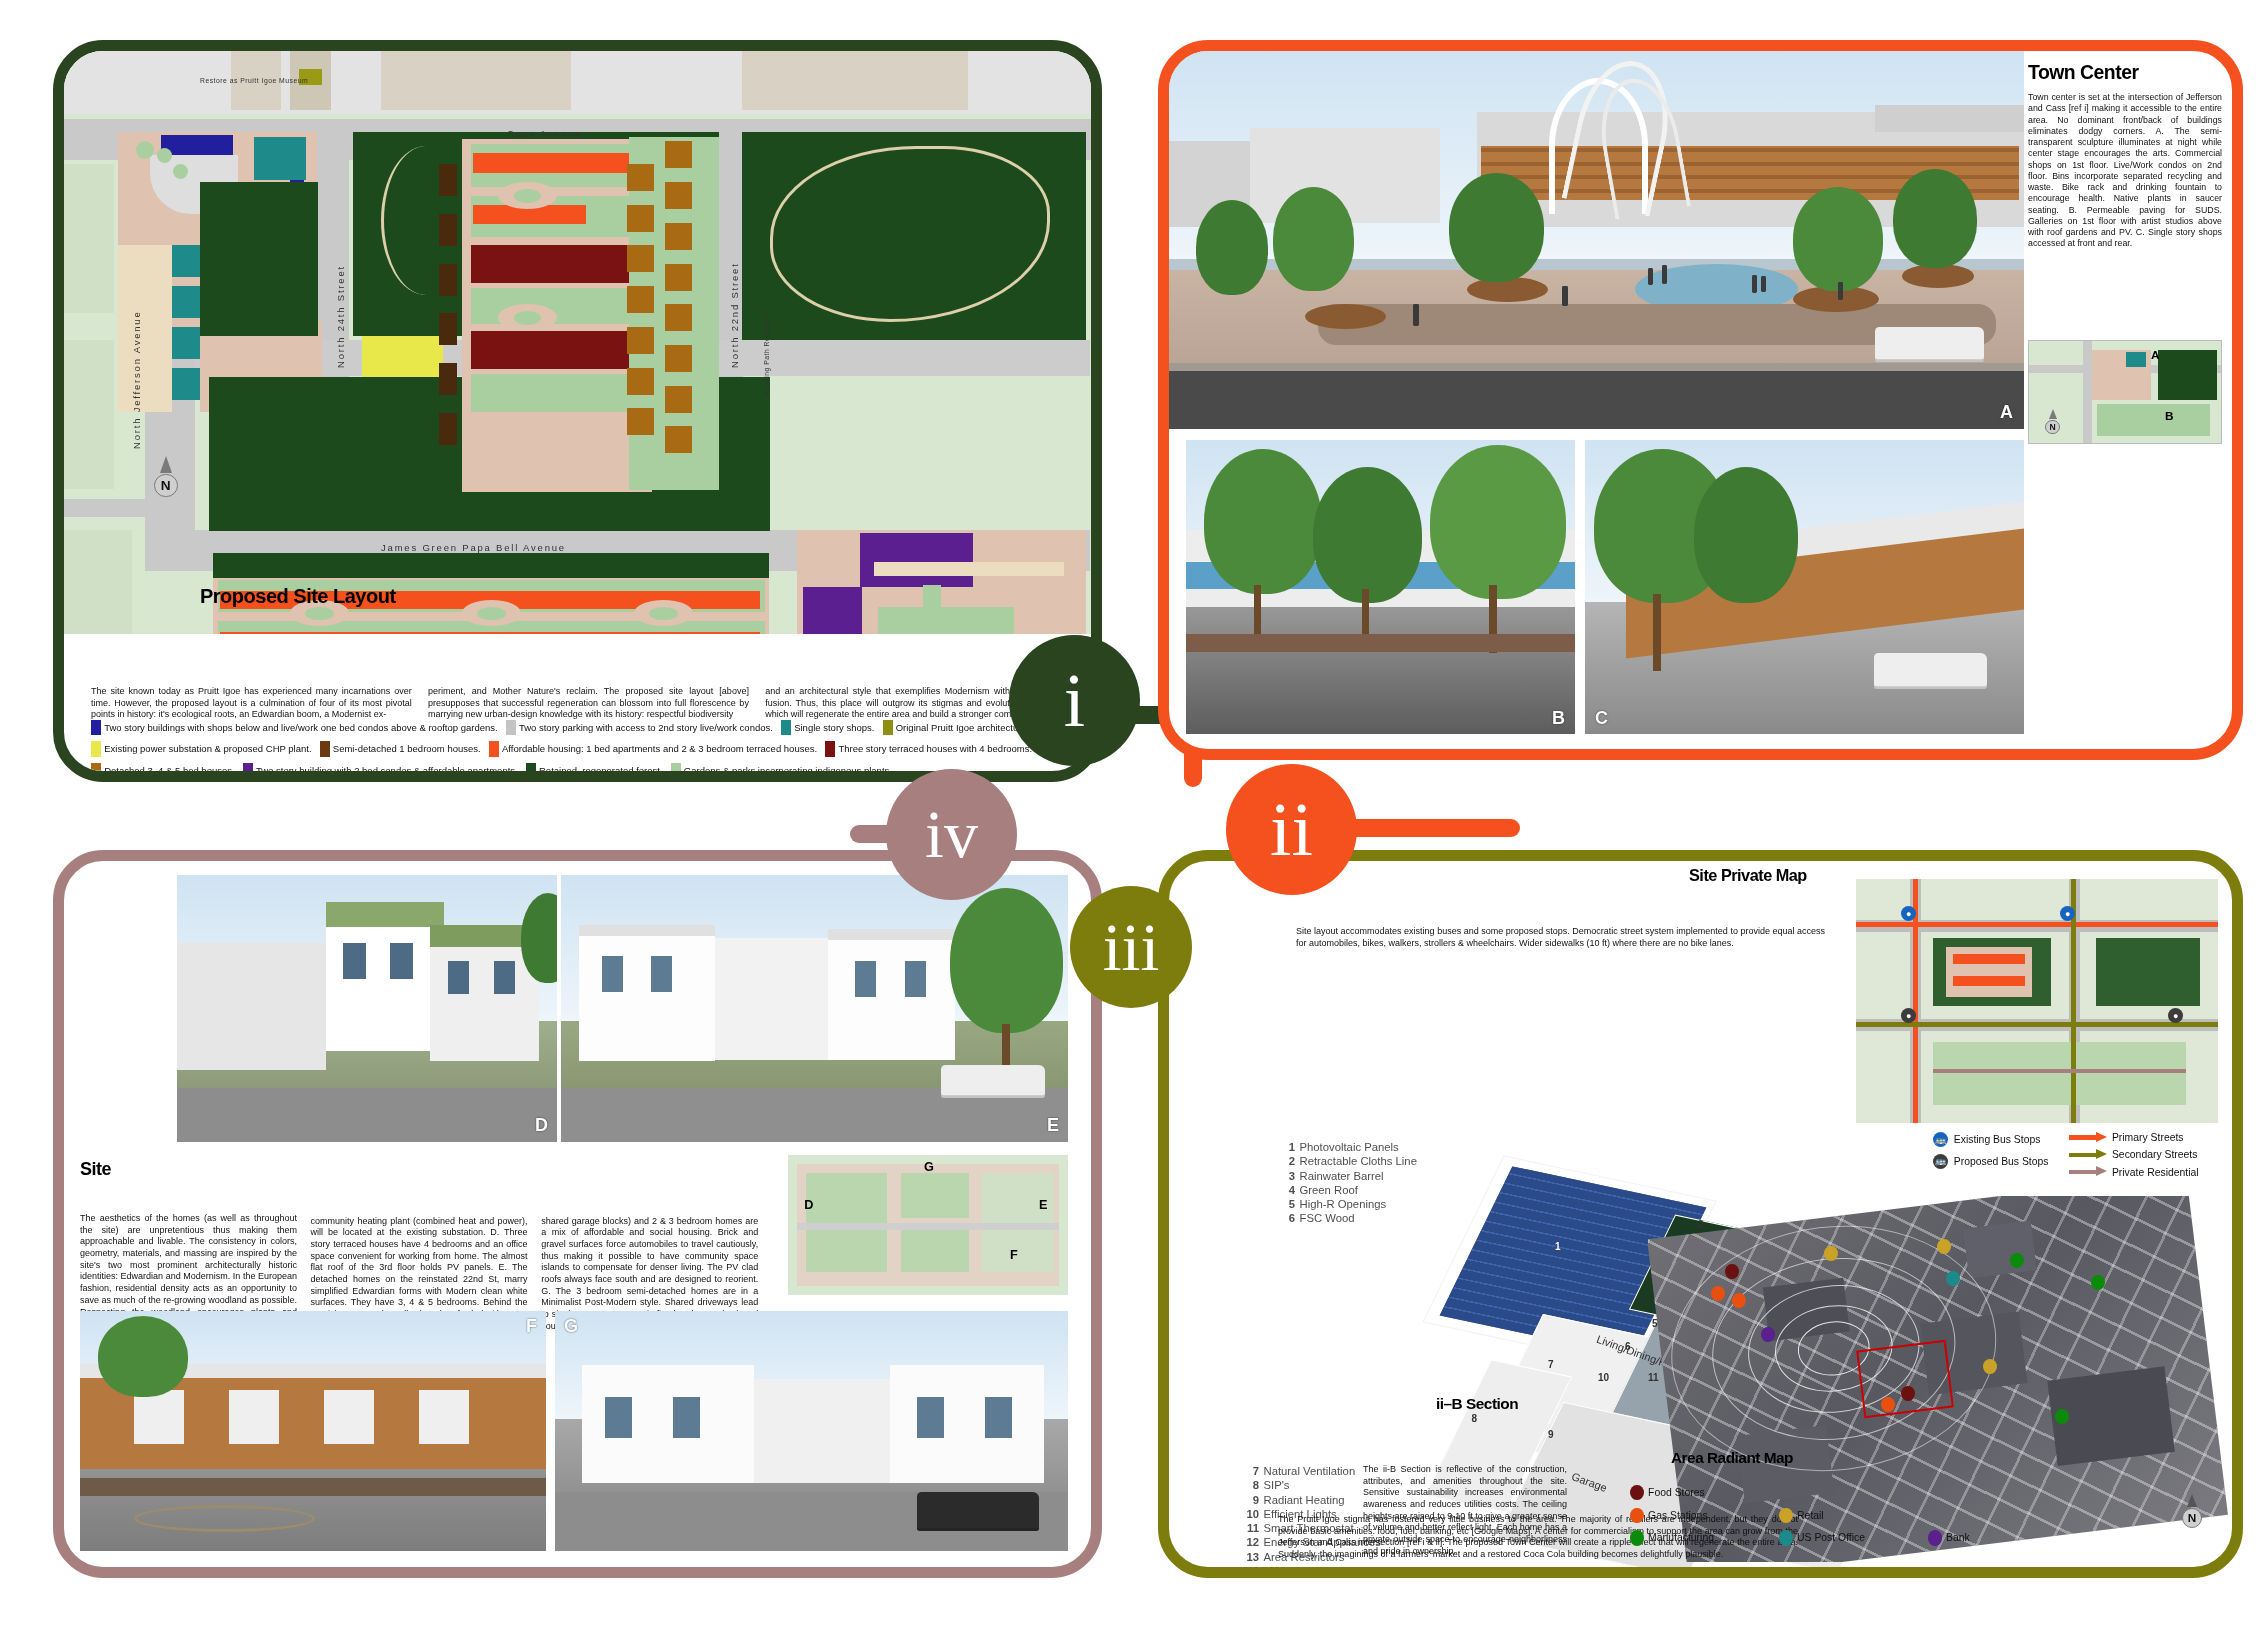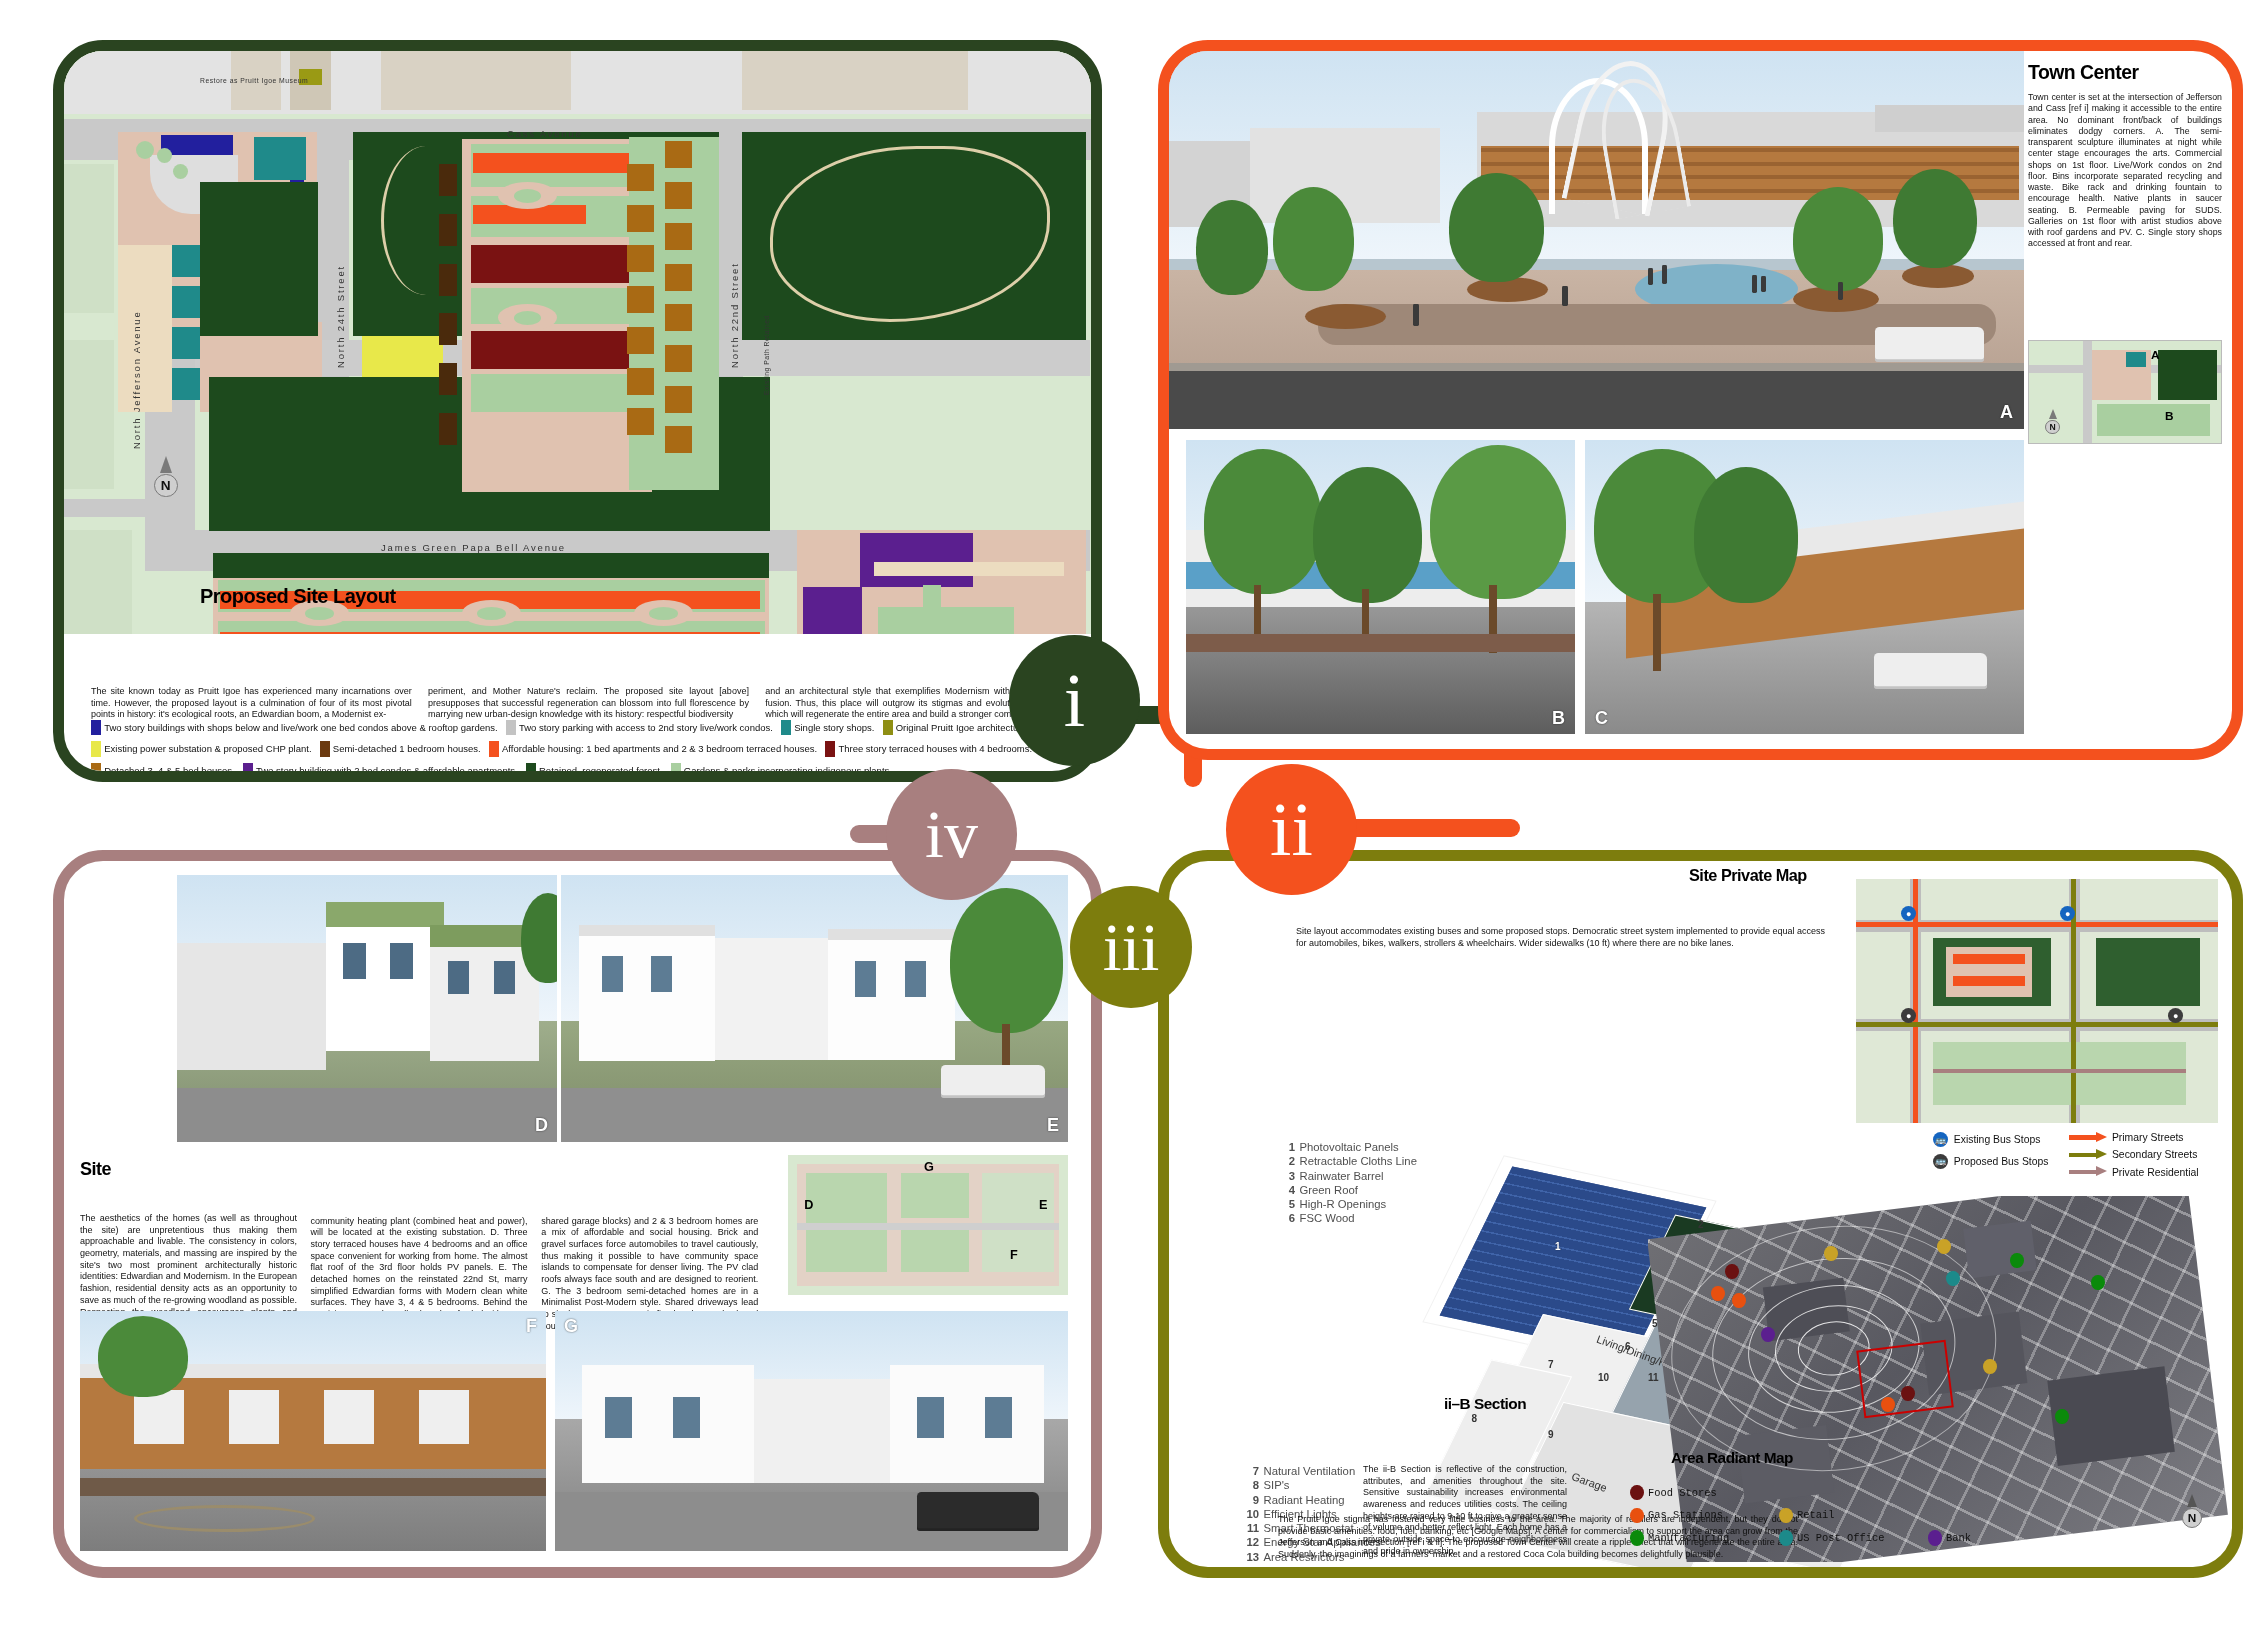--- a/index.html
+++ b/index.html
@@ -187,21 +187,21 @@
   .al-text{ font-size:10.4px; color:#111; }
 
   #biz-map{
     position:absolute; left:479px; top:335px; width:583px; height:366px;
     overflow:hidden;
   }
   #biz-legend{ position:absolute; left:461px; top:624px; width:452px; }
   .bz-row{ display:flex; margin-bottom:7.2px; }
   .bz-item{ display:flex; align-items:center; width:149px; }
   .bz-dot{ width:13.6px;height:15.4px;border-radius:50%; margin-right:4.5px; flex:0 0 auto;}
-  .bz-text{ font-size:10.4px; color:#111;font-family:Liberation Mono, monospace; }
+  .bz-text{ font-size:10.4px; color:#111; }
 
   
   .sec-h{ position:absolute; font-weight:bold; color:#000; letter-spacing:-0.5px; }
 </style>
 </head>
 <body>
 
 <div class="connector" style="left:1072px; top:706px; width:104px; height:18px; background:#2a4420;"></div>
 <div class="connector" style="left:1064px; top:543px; width:18px; height:118px; background:#2a4420;"></div>
 <div class="connector" style="left:1184px; top:534px; width:18px; height:253px; background:#f4511e;"></div>
@@ -705,21 +705,21 @@
     <div class="seccallout dark" style="left:190px;top:194px;">11</div>
     <div class="seccallout dark" style="left:217px;top:190px;">12</div>
     <div class="seccallout dark" style="left:258px;top:181px;">13</div>
     <div class="seccallout dark" style="left:253px;top:213px;">14</div>
     <div class="seccallout dark" style="left:398px;top:104px;">15</div>
     <div class="seccallout dark" style="left:398px;top:176px;">16</div>
     <div class="seccallout dark" style="left:380px;top:213px;">17</div>
     <div class="seccallout dark" style="left:298px;top:208px;">18</div>
   </div>
 
-  <div class="sec-h" style="left:275px;top:534px;font-size:15.4px;">ii–B Section</div>
+  <div class="sec-h" style="left:267px;top:534px;font-size:15.4px;">ii–B Section</div>
   <div class="body-col" style="position:absolute;left:194px;top:570px;width:204px;font-size:9px;">The ii-B Section is reflective of the construction, attributes, and amenities throughout the site. Sensitive sustainability increases environmental awareness and reduces utilities costs. The ceiling heights are raised to 9-10 ft to give a greater sense of volume and better reflect light. Each home has a private outside space to encourage neighborliness and pride in ownership.</div>
 
   <div id="access-map">
     <div class="sp" style="left:0;top:0;width:362px;height:244px;background:#dfe8d6;"></div>
     <div class="sp road" style="left:0;top:41px;width:362px;height:11.8px;background:#bdbdbd;"></div>
     <div class="sp road" style="left:0;top:140px;width:362px;height:11.8px;background:#bdbdbd;"></div>
     <div class="sp road" style="left:54px;top:0;width:11px;height:244px;background:#bdbdbd;"></div>
     <div class="sp road" style="left:213px;top:0;width:11px;height:244px;background:#bdbdbd;"></div>
     <div class="sp forest" style="left:77px;top:59px;width:118px;height:68px;background:#2f5f2f;"></div>
     <div class="sp forest" style="left:240px;top:59px;width:104px;height:68px;background:#2f5f2f;"></div>

